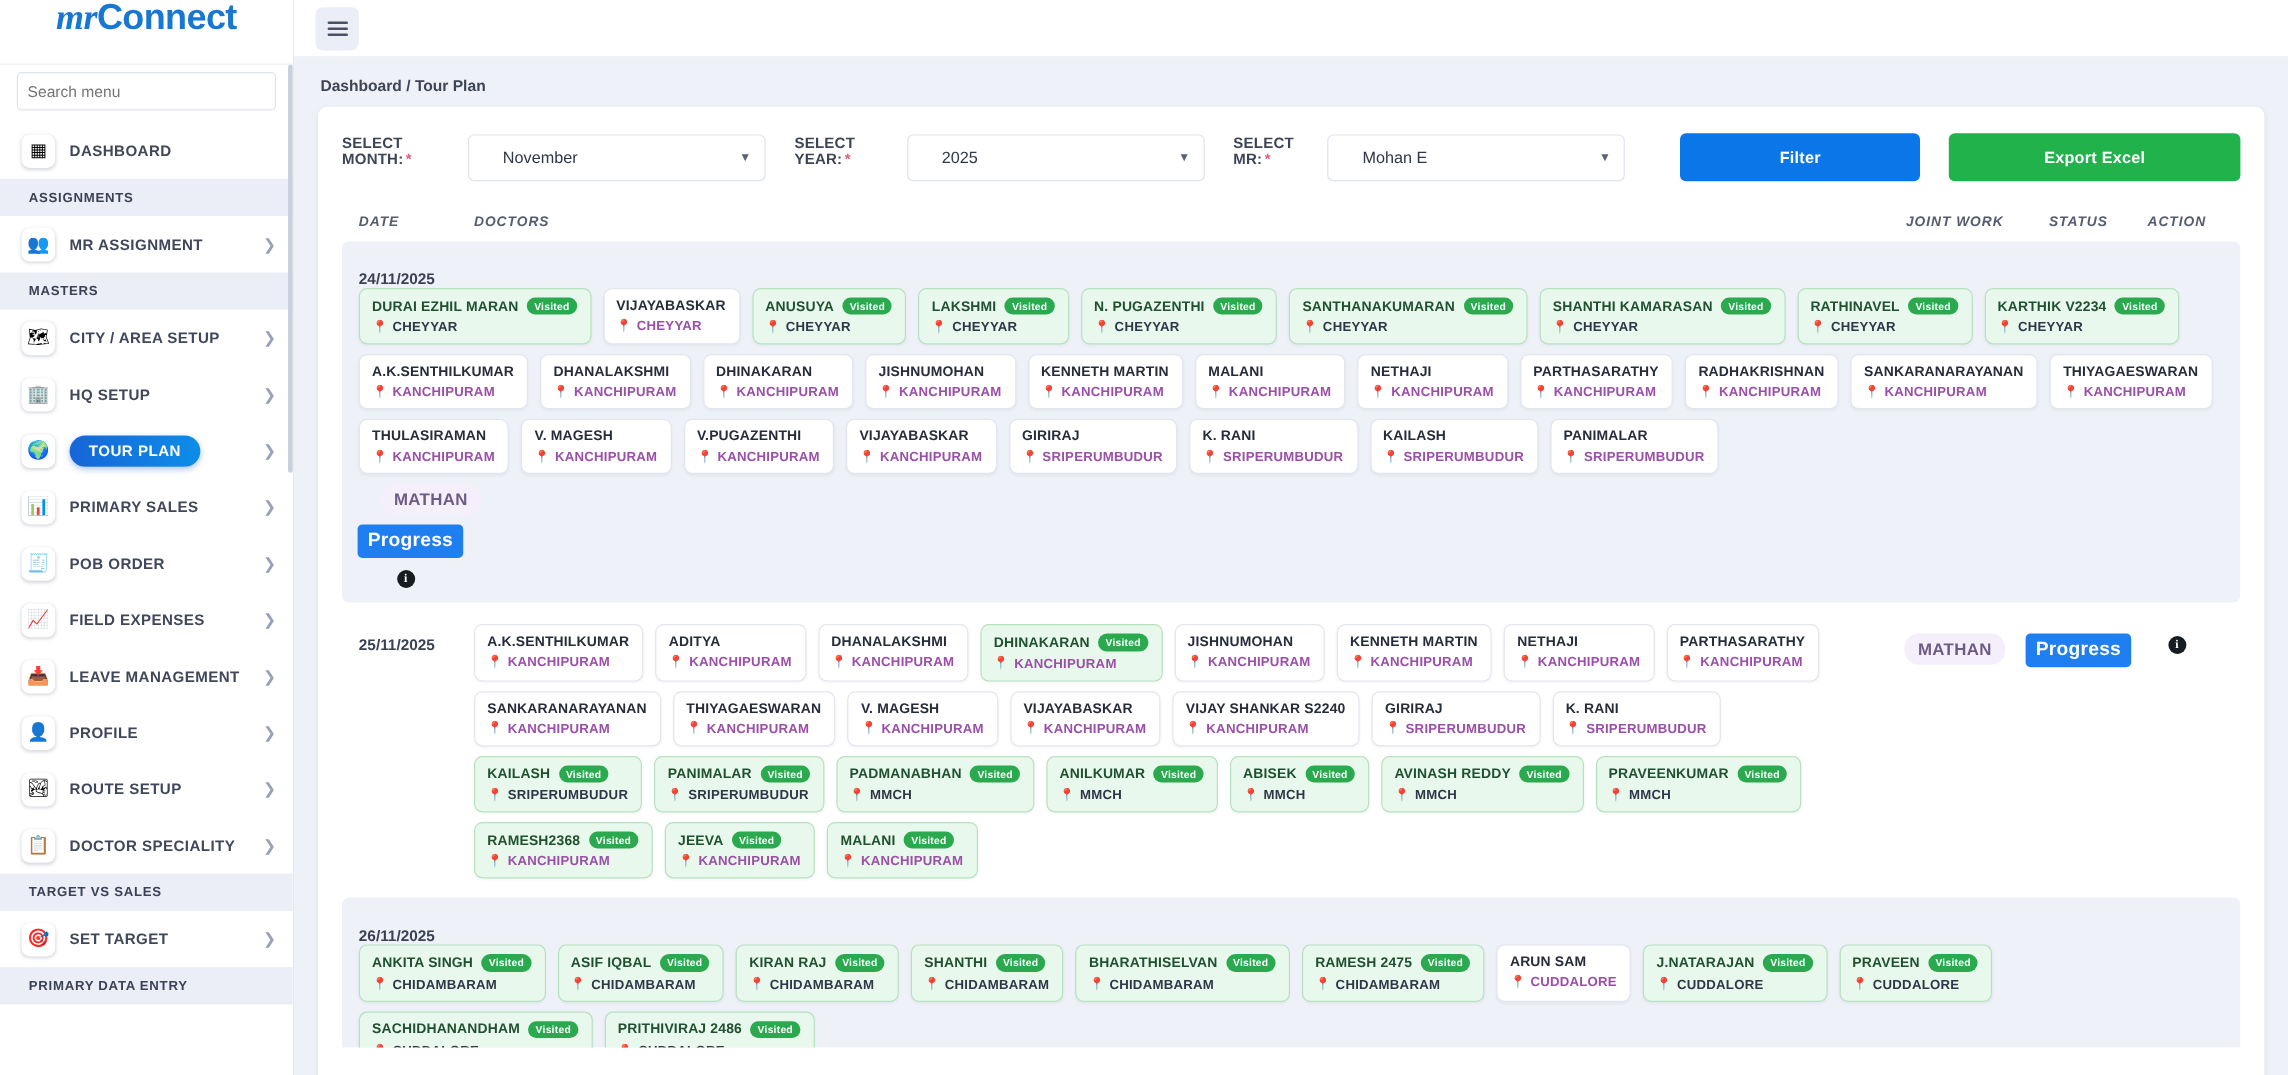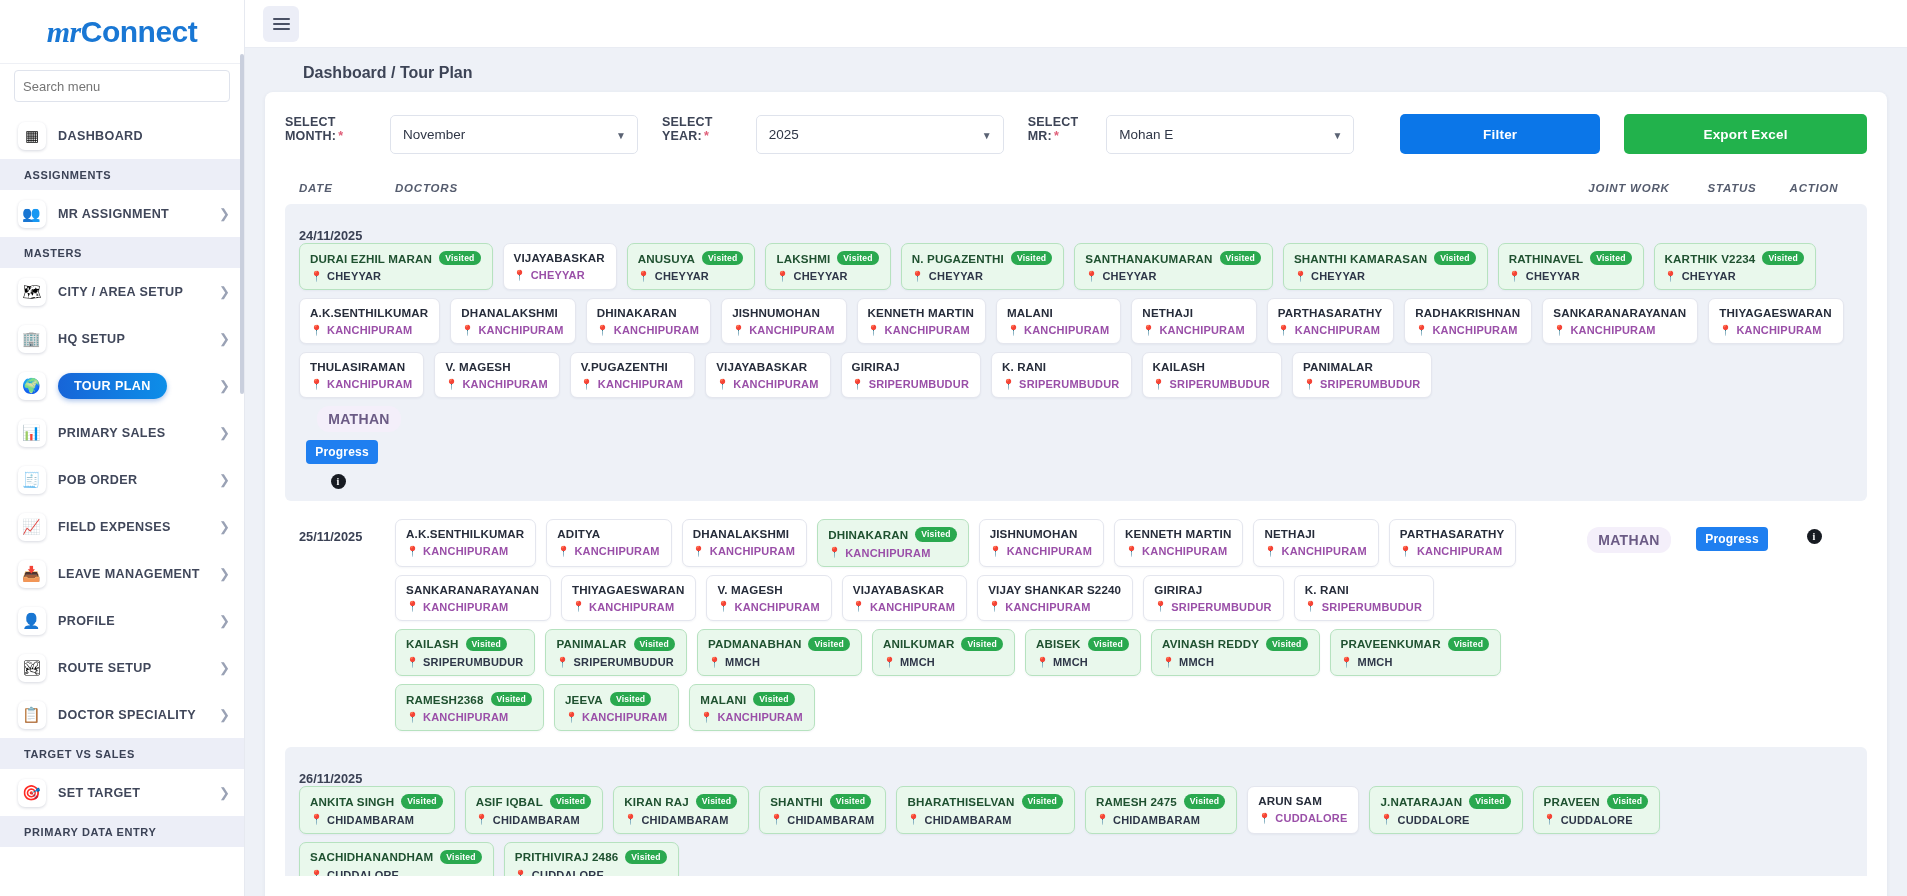--- a/index.html
+++ b/index.html
@@ -13,22 +13,22 @@
 
   
   .sidebar {
     width: 245px; min-width: 245px; height: 896px;
     background: #ffffff;
     border-right: 1px solid #e6e9f0;
     overflow: hidden;
     position: relative;
   }
   .brand {
-    height: 64px;
-    display: flex; align-items: center; justify-content: center;
+    height: 54px;
+    display: flex; align-items: flex-start; justify-content: center;
     background: #fff;
     border-bottom: 1px solid #eef0f5;
   }
   .brand-logo {
     font-size: 30px; font-weight: 700; color: #1977d4;
     letter-spacing: -0.5px; line-height: 1;
   }
   .brand-logo .mr { font-style: italic; font-family: "Liberation Serif", serif; font-weight:700; }
   .search-wrap { padding: 6px 14px 10px 14px; }
   .search-input {
@@ -96,21 +96,21 @@
   .hamburger {
     width: 36px; height: 36px; border-radius: 6px;
     background: #eceef7;
     display: flex; flex-direction: column; align-items: center; justify-content: center;
     gap: 3px; cursor: pointer;
   }
   .hamburger span { display: block; width: 17px; height: 2px; background: #4a5165; border-radius: 2px; }
 
   .breadcrumb {
     padding: 16px 0 10px 22px;
-    font-size: 16px; font-weight: 600; color: #3d4456; margin-left: 36px;
+    font-size: 13px; font-weight: 600; color: #3d4456;
   }
 
   .card {
     margin: 0 20px 0 20px;
     background: #fff;
     border-radius: 8px;
     box-shadow: 0 1px 4px rgba(40,50,90,.07);
     padding: 18px 20px 10px 20px;
     height: 824px;
     overflow: hidden;
@@ -121,21 +121,21 @@
   .fld-label {
     font-size: 12.5px; font-weight: 600; color: #3d4456;
     letter-spacing: .2px; margin-bottom: 8px; text-transform: uppercase;
   }
   .req { color: #e0607a; margin-left: 2px; }
   .sel {
     width: 248px; height: 39px;
     border: 1px solid #dfe3ec; border-radius: 5px;
     background: #fff;
     font-size: 13.5px; color: #2f3646;
-    padding: 0 30px 0 12px;
+    padding: 0 30px 0 28px;
     appearance: none; -webkit-appearance: none;
     outline: none; cursor: pointer;
   }
   .sel-wrap { position: relative; }
   .sel-caret {
     position: absolute; right: 12px; top: 50%; transform: translateY(-50%);
     pointer-events: none; color: #5a6273; font-size: 10px;
   }
   .btn {
     height: 40px; border: none; border-radius: 5px;
@@ -215,21 +215,21 @@
     background: #f4effa;
     color: #6b5b85;
     border-radius: 12px;
     font-size: 14px; font-weight: 600;
     padding: 5px 11px;
     letter-spacing: .3px;
   }
   .pill-status {
     background: #1f7ff0; color: #fff;
     border-radius: 4px;
-    font-size: 12px; font-weight: 600;
+    font-size: 16px; font-weight: 600;
     padding: 5px 9px;
     letter-spacing: .2px;
   }
   .info-icon {
     width: 15px; height: 15px; border-radius: 50%;
     background: #171b22; color: #fff;
     font-size: 10px; font-weight: 700; font-family: "Liberation Serif", serif;
     display: flex; align-items: center; justify-content: center;
     cursor: pointer; margin-top: 2px;
   }

